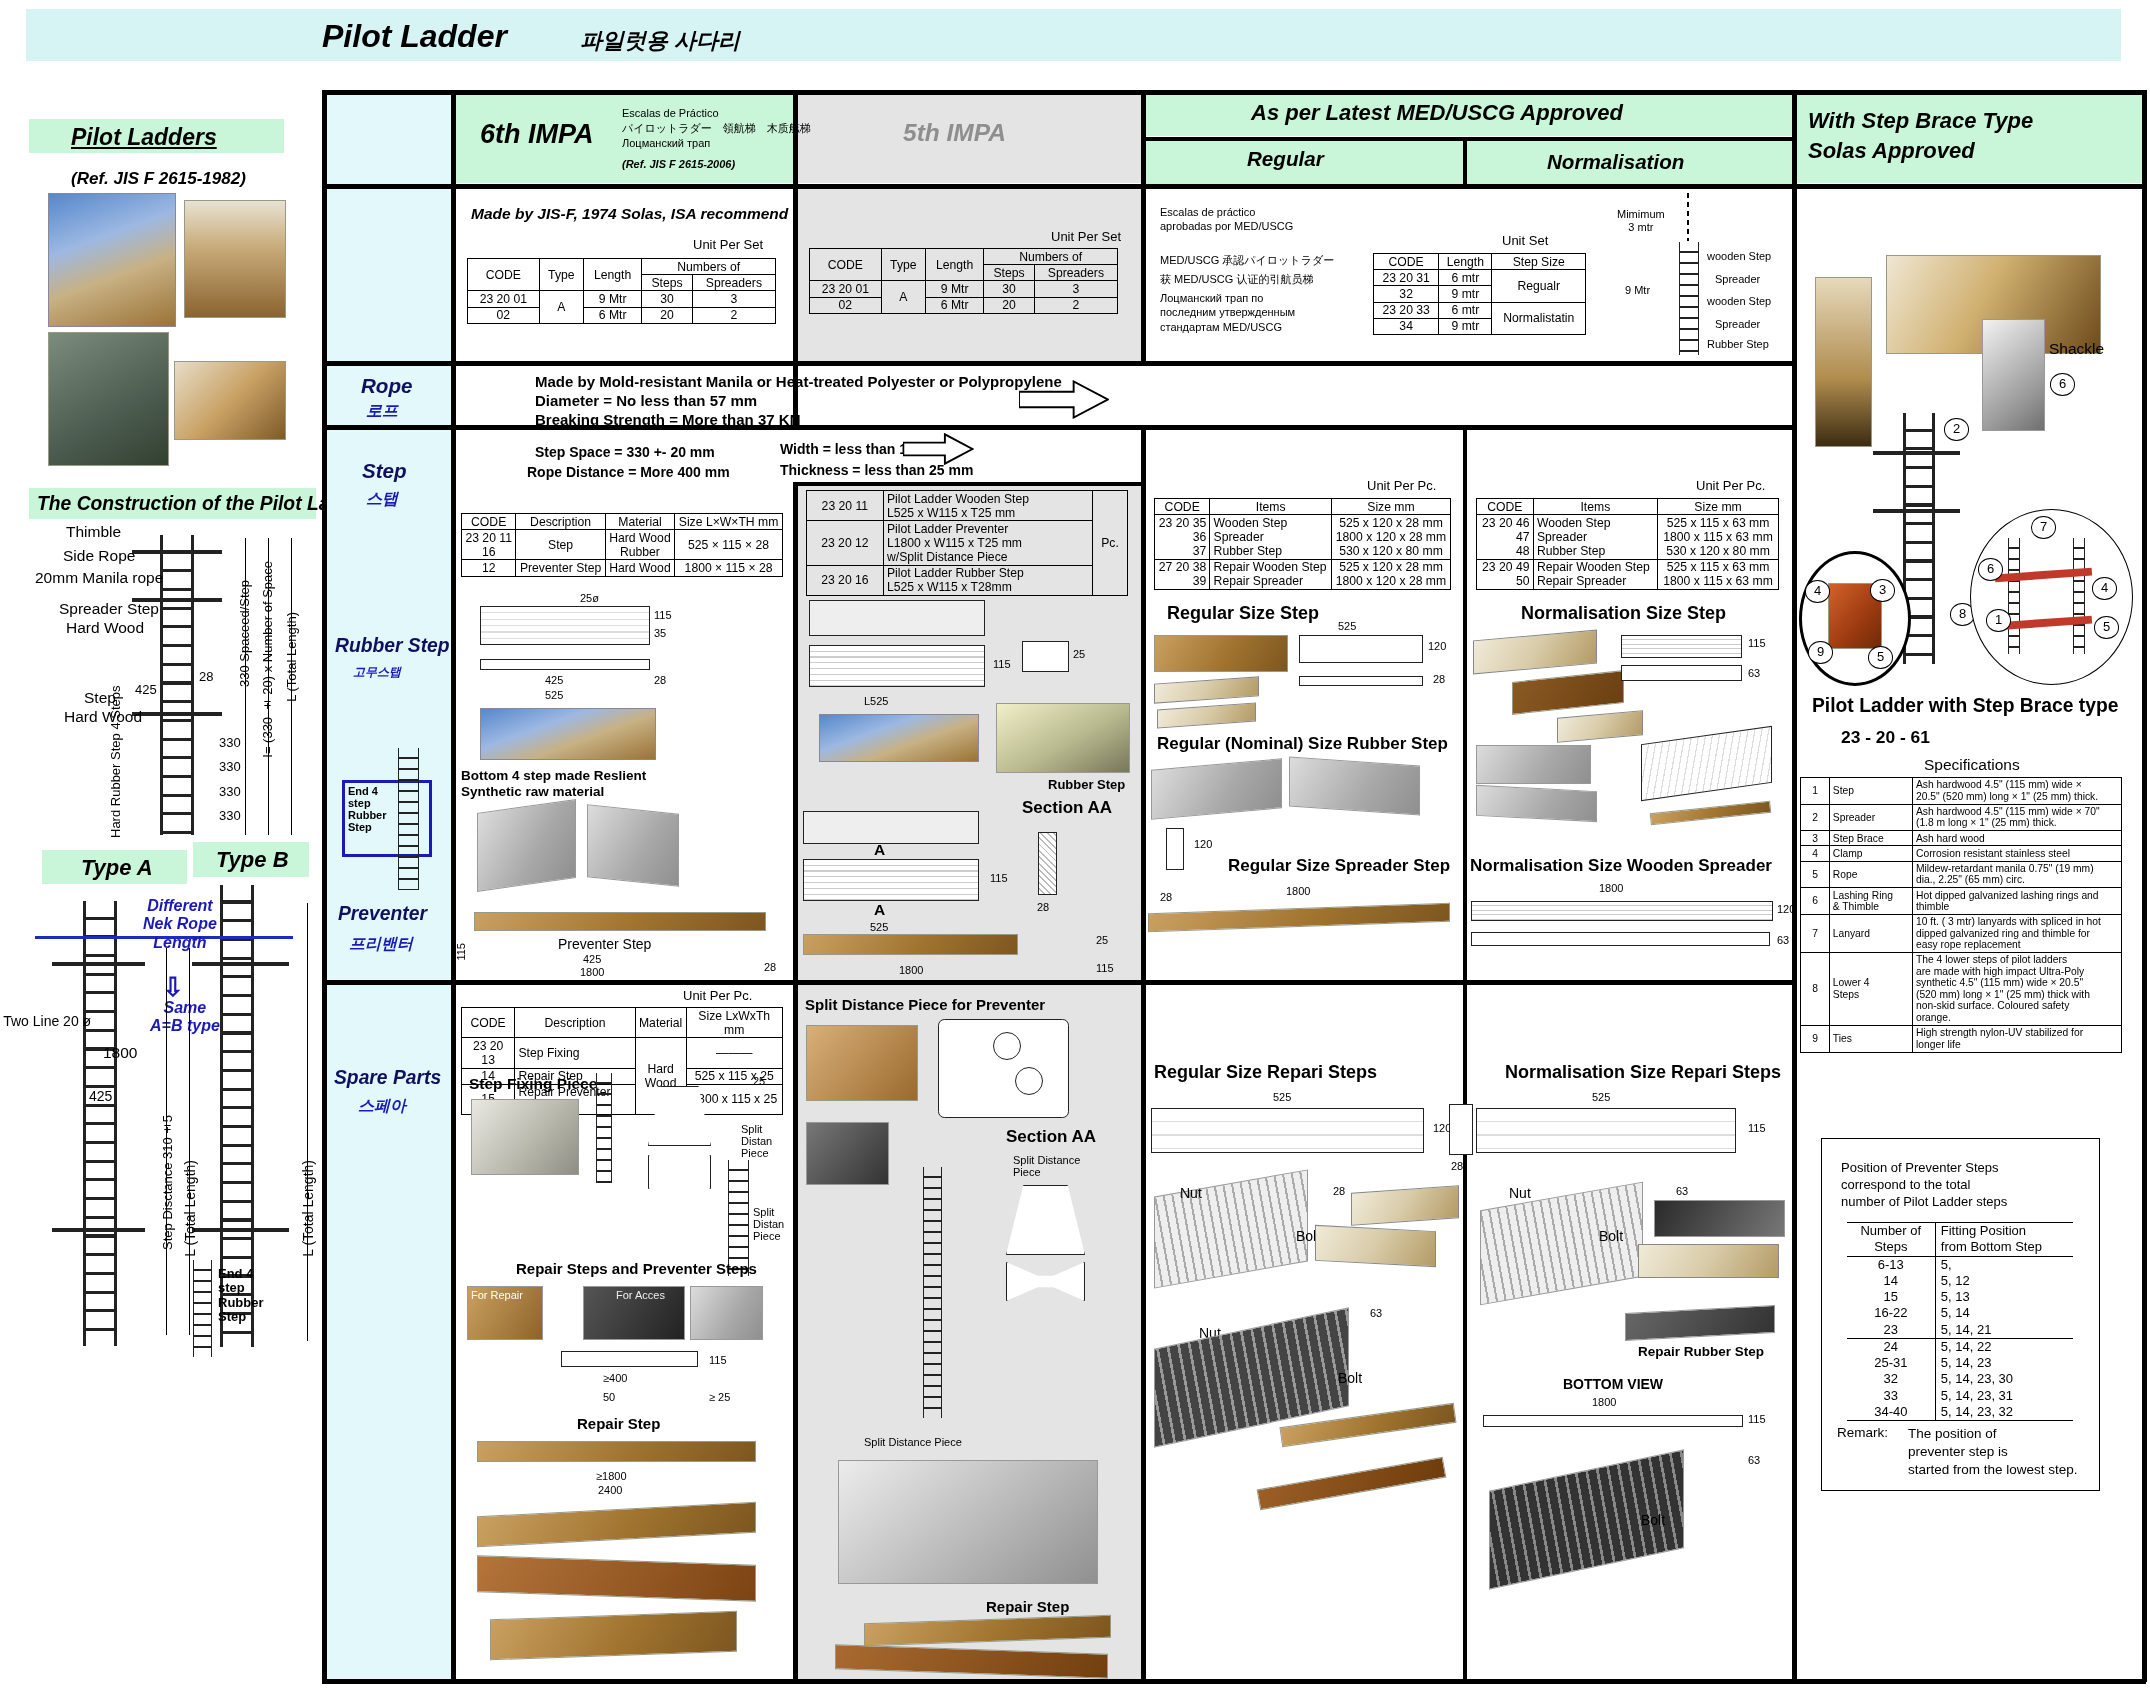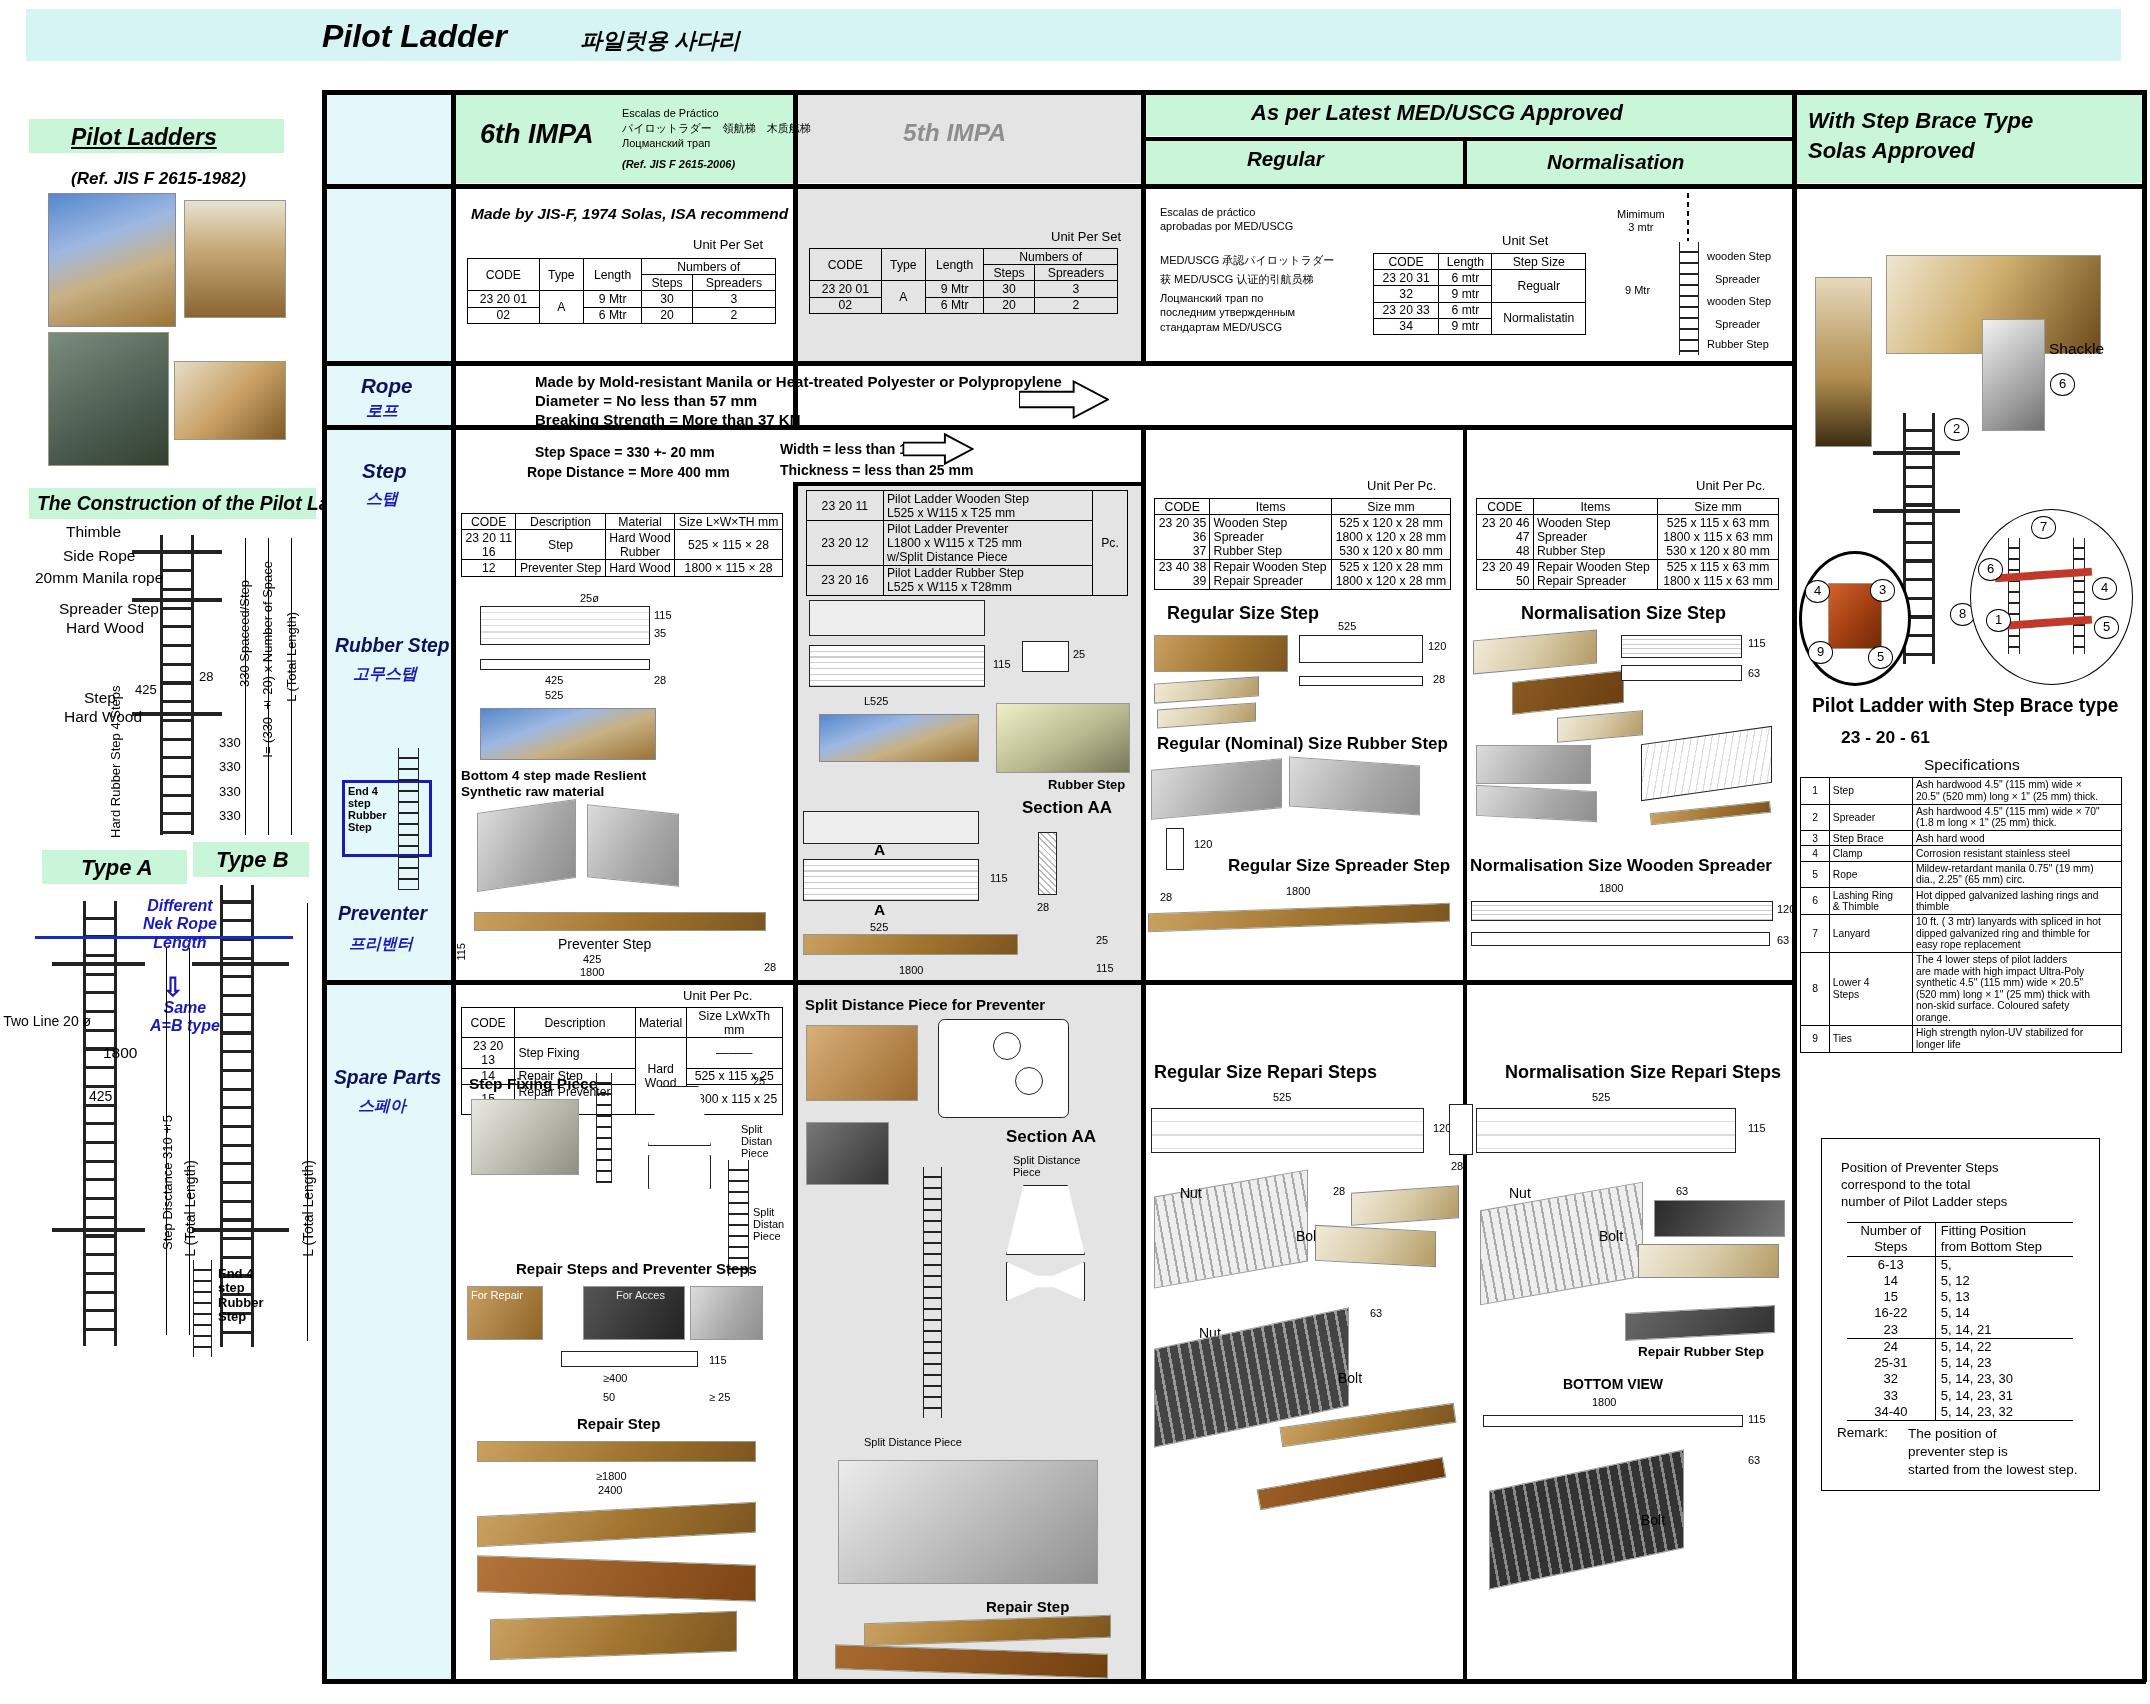--- a/index.html
+++ b/index.html
@@ -158,21 +158,21 @@
   <div class="ab bi" style="left:1247px;top:147px;font-size:20.6px">Regular</div>
   <div class="ab bi" style="left:1547px;top:150px;font-size:20.6px">Normalisation</div>
   <div class="ab bi pre" style="left:1808px;top:106px;font-size:22px;line-height:1.35">With Step Brace Type
 Solas Approved</div>
 
   <div class="ab bi nav" style="left:361px;top:374px;font-size:20.6px">Rope</div>
   <div class="ab bi blu" style="left:366px;top:401px;font-size:16px">로프</div>
   <div class="ab bi nav" style="left:362px;top:459px;font-size:20.6px">Step</div>
   <div class="ab bi blu" style="left:366px;top:489px;font-size:16px">스탭</div>
   <div class="ab bi nav" style="left:335px;top:635px;font-size:19.3px">Rubber Step</div>
-  <div class="ab bi blu" style="left:353px;top:664px;font-size:16px">고무스탭</div>
+  <div class="ab bi blu" style="left:353px;top:664px;font-size:12px">고무스탭</div>
   <div class="ab" style="left:342px;top:780px;width:84px;height:71px;border:3.2px solid #1a1ab8"></div>
   <div class="ab b pre" style="left:348px;top:785px;font-size:11px;line-height:1.1">End 4
 step
 Rubber
 Step</div>
   <div class="lads" style="left:398px;top:748px;width:19.3px;height:142px"></div>
   <div class="ab bi nav" style="left:338px;top:903px;font-size:19.3px">Preventer</div>
   <div class="ab bi blu" style="left:349px;top:934px;font-size:16px">프리밴터</div>
   <div class="ab bi nav" style="left:334px;top:1067px;font-size:19.3px">Spare Parts</div>
   <div class="ab bi blu" style="left:358px;top:1096px;font-size:16px">스페아</div>
@@ -398,21 +398,21 @@
 36
 37</td>
           <td class="pre" style="text-align:left">Wooden Step
 Spreader
 Rubber Step</td>
           <td class="pre">525 x 120 x 28 mm
 1800 x 120 x 28 mm
 530 x 120 x 80 mm</td>
         </tr>
     <tr>
-          <td class="pre" style="text-align:right">23 40 38
+          <td class="pre" style="text-align:right">27 20 38
 39</td>
           <td class="pre" style="text-align:left">Repair Wooden Step
 Repair Spreader</td>
           <td class="pre">525 x 120 x 28 mm
 1800 x 120 x 28 mm</td>
         </tr>
   </tbody>
     </table>
   <div class="ab b" style="left:1167px;top:603px;font-size:18px">Regular Size Step</div>
   <div class="ph" style="left:1154px;top:635px;width:132px;height:35px"></div>

